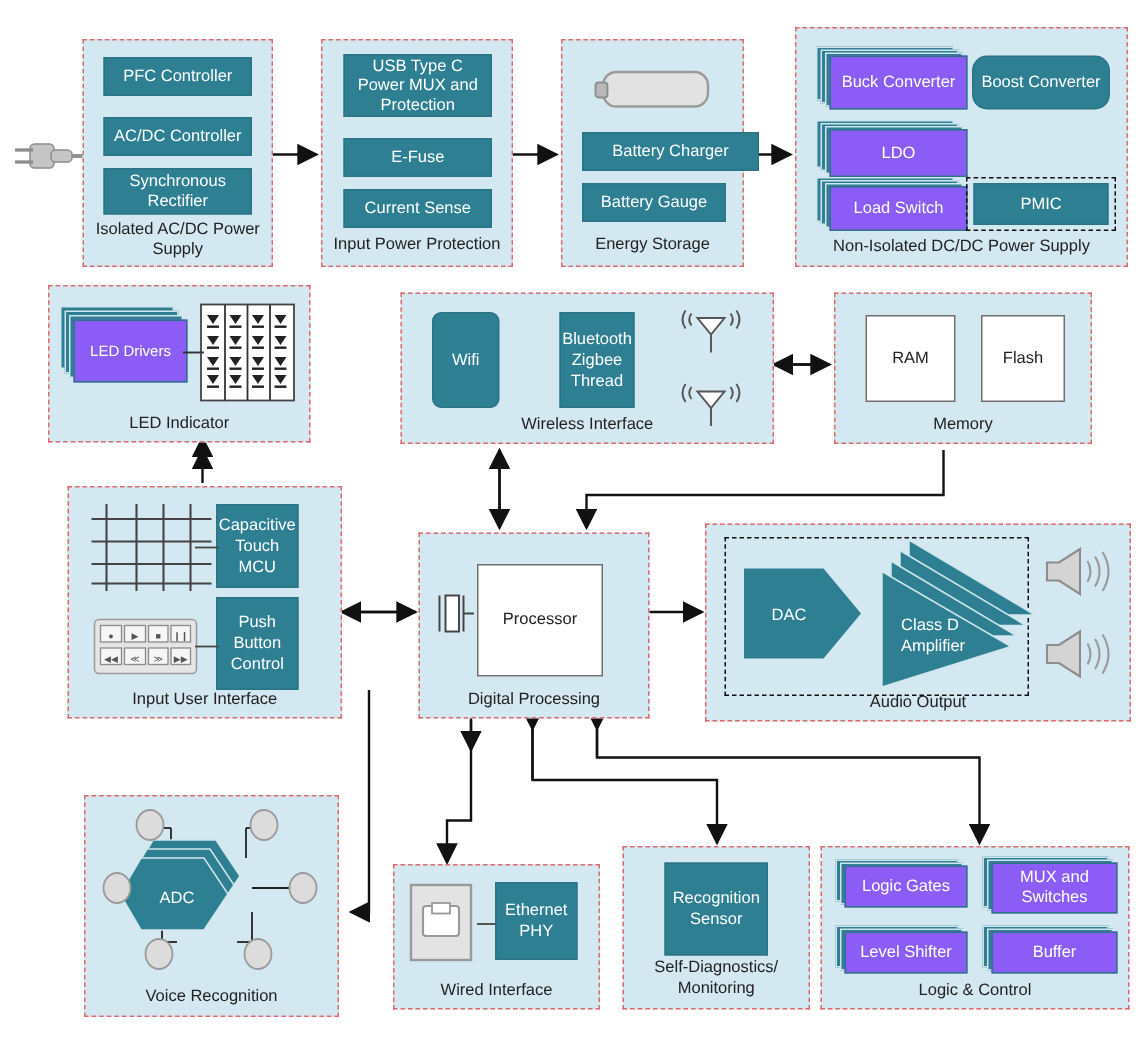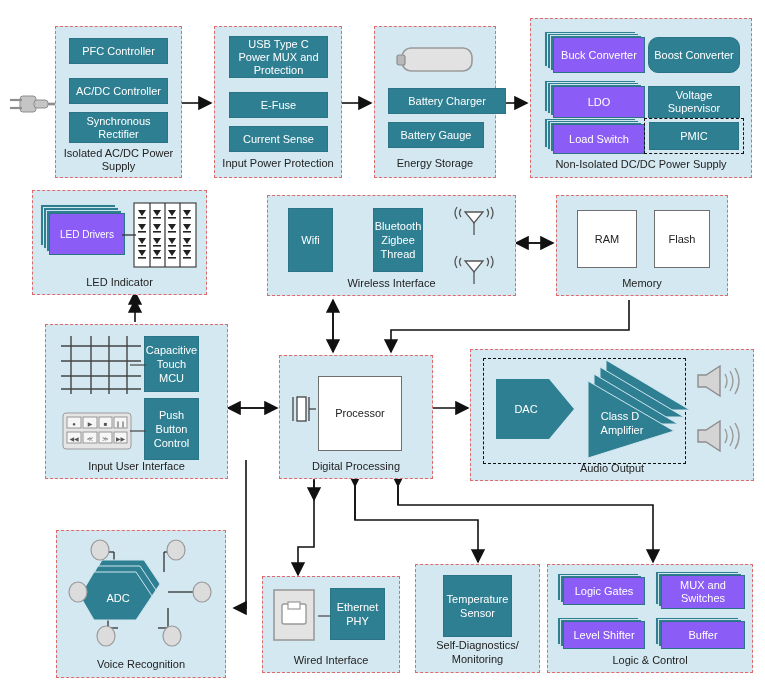--- a/index.html
+++ b/index.html
@@ -164,23 +164,20 @@
   <div class="stack" style="left:544px;top:118px;width:100px;height:42px;">
     <div class="sheet" style="left:0;top:0;width:92px;height:30px;"></div>
     <div class="sheet" style="left:3px;top:2px;width:92px;height:30px;"></div>
     <div class="sheet" style="left:6px;top:4px;width:92px;height:30px;"></div>
     <div class="top" style="left:9px;top:6px;width:92px;height:30px;">
         <span>Load Switch</span>
       </div>
   </div>
   <div class="blk" style="left:648px;top:37px;width:92px;height:36px;border-radius:10px;">
       <span>Boost Converter</span>
-    </div>
-  <div class="blk" style="left:648px;top:86px;width:92px;height:32px;">
-      <span>Voltage Supervisor</span>
     </div>
   <div class="dashgrp" style="left:644px;top:118px;width:100px;height:36px;"></div>
   <div class="blk" style="left:649px;top:122px;width:90px;height:28px;">
       <span>PMIC</span>
     </div>
 
   <div class="panel" style="left:32px;top:190px;width:175px;height:105px;">
     <div class="panel-label" style="bottom:5px;">LED Indicator</div>
   </div>
   <div class="stack" style="left:40px;top:204px;width:92px;height:56px;">
@@ -241,21 +238,21 @@
       </g>
     </g>
   </svg>
   <svg width="90" height="10" style="left:122px;top:230px;">
     <line x1="0" y1="5" x2="14" y2="5" stroke="#333" stroke-width="1.3"></line>
   </svg>
 
   <div class="panel" style="left:267px;top:195px;width:249px;height:101px;">
     <div class="panel-label" style="bottom:5px;">Wireless Interface</div>
   </div>
-  <div class="blk" style="left:288px;top:208px;width:45px;height:64px;">
+  <div class="blk" style="left:288px;top:208px;width:45px;height:64px;border-radius:6px;">
       <span>Wifi</span>
     </div>
   <div class="blk" style="left:373px;top:208px;width:50px;height:64px;">
       <span style="line-height:14px;">Bluetooth Zigbee Thread</span>
     </div>
   <svg width="44" height="34" style="left:452px;top:203px;">
     <g stroke="#555" stroke-width="1.3" fill="none">
       <polygon points="13,9 31,9 22,20" fill="#fff"></polygon>
       <line x1="22" y1="20" x2="22" y2="32"></line>
       <path d="M9,6 Q6,10 9,14"></path>
@@ -434,21 +431,21 @@
     <line x1="0" y1="3" x2="14" y2="3" stroke="#444" stroke-width="1.2"></line>
   </svg>
   <div class="blk" style="left:330px;top:588px;width:55px;height:52px;">
       <span style="line-height:14px;">Ethernet PHY</span>
     </div>
 
   <div class="panel" style="left:415px;top:564px;width:125px;height:109px;">
     <div class="panel-label" style="bottom:6px;line-height:14px;">Self-Diagnostics/ Monitoring</div>
   </div>
   <div class="blk" style="left:443px;top:575px;width:69px;height:62px;">
-      <span style="line-height:14px;">Temperature Sensor</span>
+      <span style="line-height:14px;">Recognition Sensor</span>
     </div>
 
   <div class="panel" style="left:547px;top:564px;width:206px;height:109px;">
     <div class="panel-label" style="bottom:5px;">Logic &amp; Control</div>
   </div>
   <div class="stack" style="left:557px;top:573px;width:92px;height:36px;">
     <div class="sheet" style="left:0;top:0;width:82px;height:28px;"></div>
     <div class="sheet" style="left:3px;top:2px;width:82px;height:28px;"></div>
     <div class="top" style="left:6px;top:4px;width:82px;height:28px;">
         <span>Logic Gates</span>

